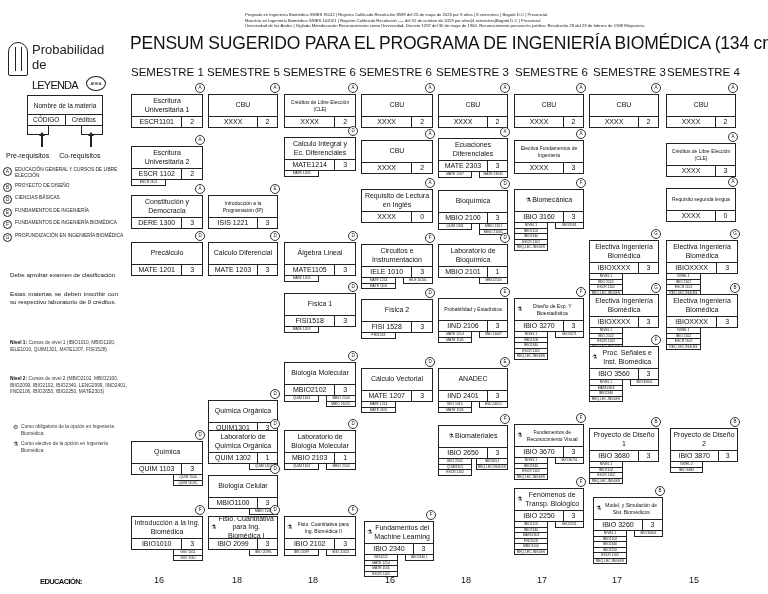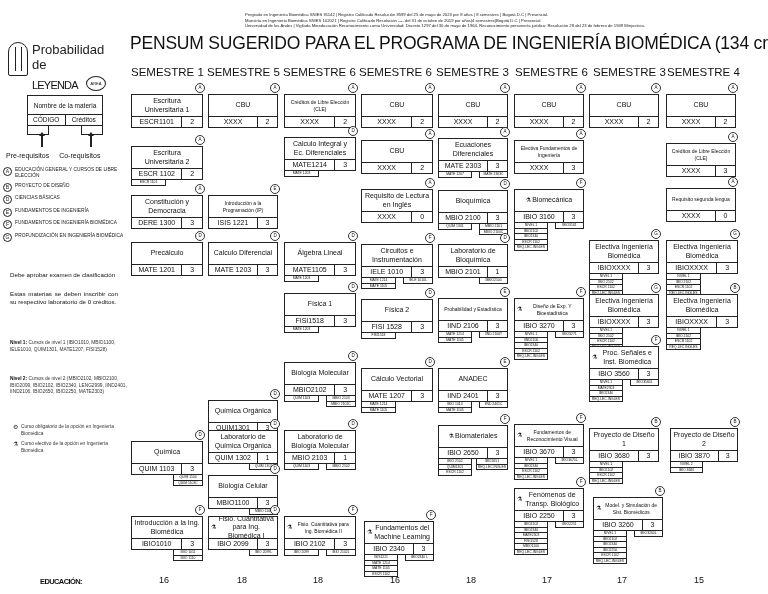--- a/index.html
+++ b/index.html
@@ -28,21 +28,21 @@
   .area-item { display: flex; align-items: flex-start; font-size: 4.8px; line-height: 6px; margin-bottom: 3.5px; color: #222; }
   .area-item .c { flex: none; width: 9px; height: 9px; border: 1px solid #222; border-radius: 50%; font-size: 5px; text-align: center; line-height: 7px; margin-right: 3px; }
   .note1 { position: absolute; left: 10px; top: 271px; width: 108px; font-size: 6.2px; line-height: 8px; }
   .note2 { position: absolute; left: 10px; top: 290px; width: 108px; font-size: 6.2px; line-height: 8px; text-align: justify; }
   .note3 { position: absolute; left: 10px; top: 340px; width: 115px; font-size: 4.8px; line-height: 6.5px; color: #333; }
   .note3 b, .note4 b { color: #111; }
   .note4 { position: absolute; left: 10px; top: 376px; width: 118px; font-size: 4.8px; line-height: 6.5px; color: #333; }
   .opt { position: absolute; left: 13px; font-size: 4.8px; line-height: 6.5px; color: #333; width: 110px; display: flex; }
   .opt .ic { flex: none; width: 8px; font-size: 6px; line-height: 6px; }
   .cred-label { position: absolute; left: 40px; top: 577px; font-size: 7.5px; font-weight: bold; letter-spacing: -0.6px; }
-  .cred { position: absolute; top: 575px; font-size: 9px; width: 20px; text-align: center; }
+  .cred { position: absolute; top: 575px; font-size: 9px; width: 20px; }
 
   .course { position: absolute; }
   .course .card { border: 1px solid #222; background: #fff; }
   .course .name { display: flex; align-items: center; justify-content: center; text-align: center; font-size: 7px; line-height: 8.5px; border-bottom: 1px solid #222; padding: 0 2px; }
   .course .name.sm { font-size: 5px; line-height: 7px; }
   .course .row { display: flex; height: 10px; font-size: 7px; line-height: 10px; }
   .course .code { flex: 0 0 72%; text-align: center; border-right: 1px solid #222; white-space: nowrap; overflow: hidden; }
   .course .cr { flex: 1; text-align: center; }
   .course .badge { position: absolute; right: -2px; top: -11px; width: 10px; height: 10px; border: 1px solid #333; border-radius: 50%; font-size: 4.5px; line-height: 8px; text-align: center; background: #fff; }
   .course .pre { position: absolute; left: 0; display: flex; flex-direction: column; }

